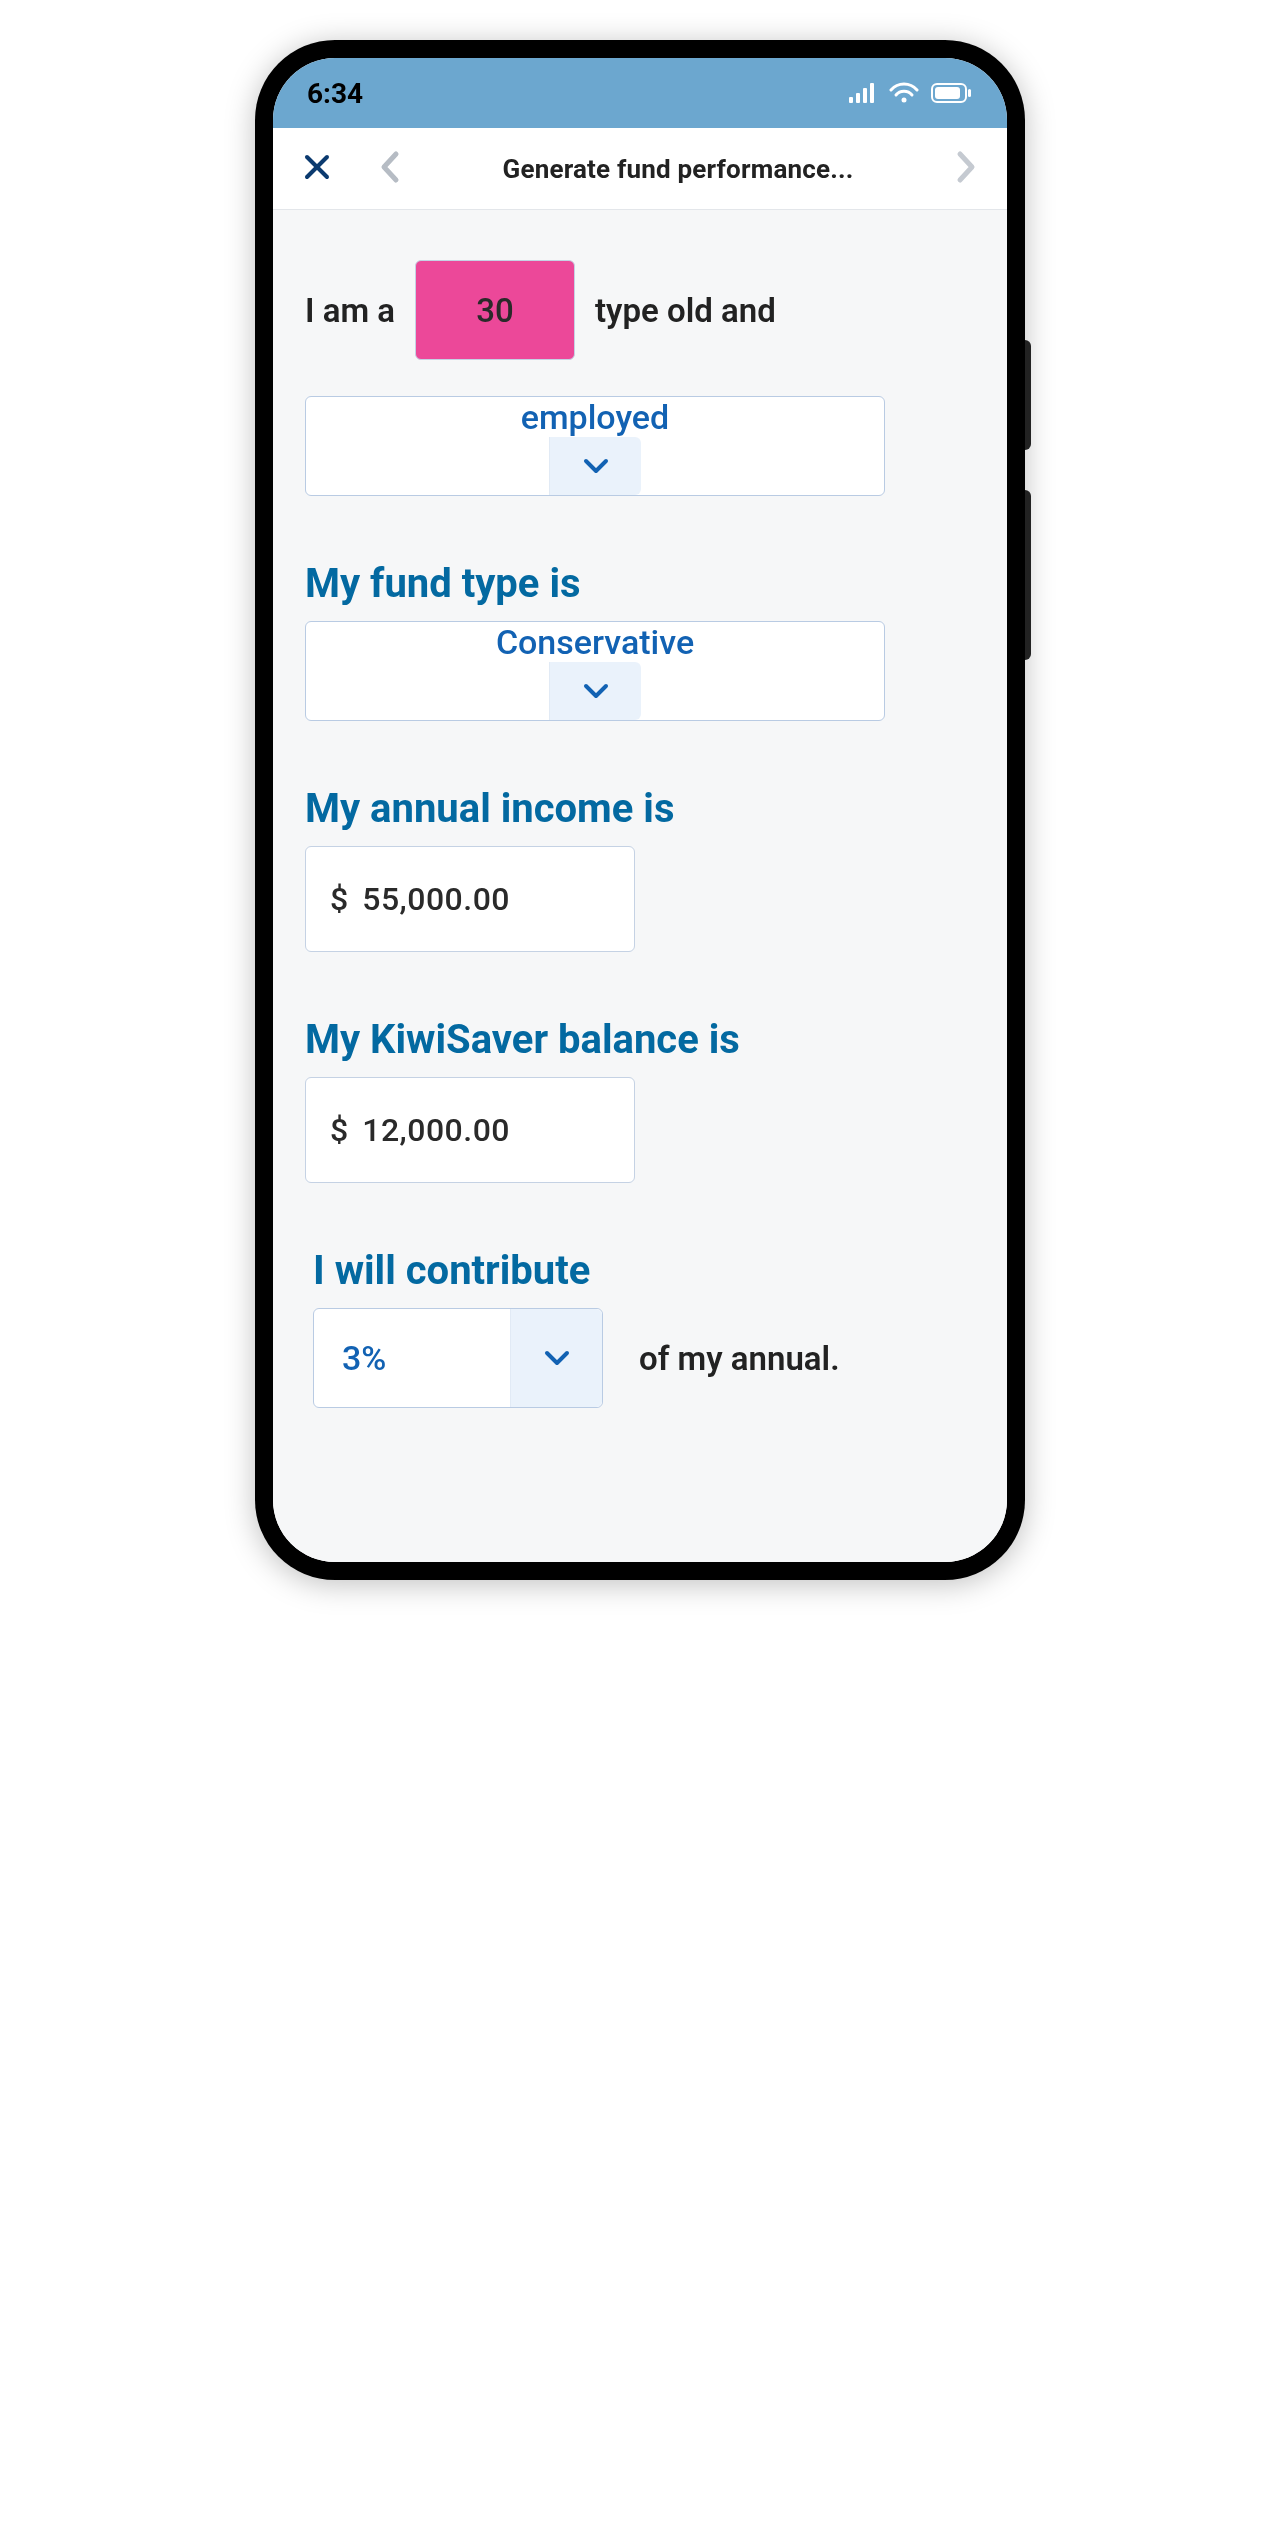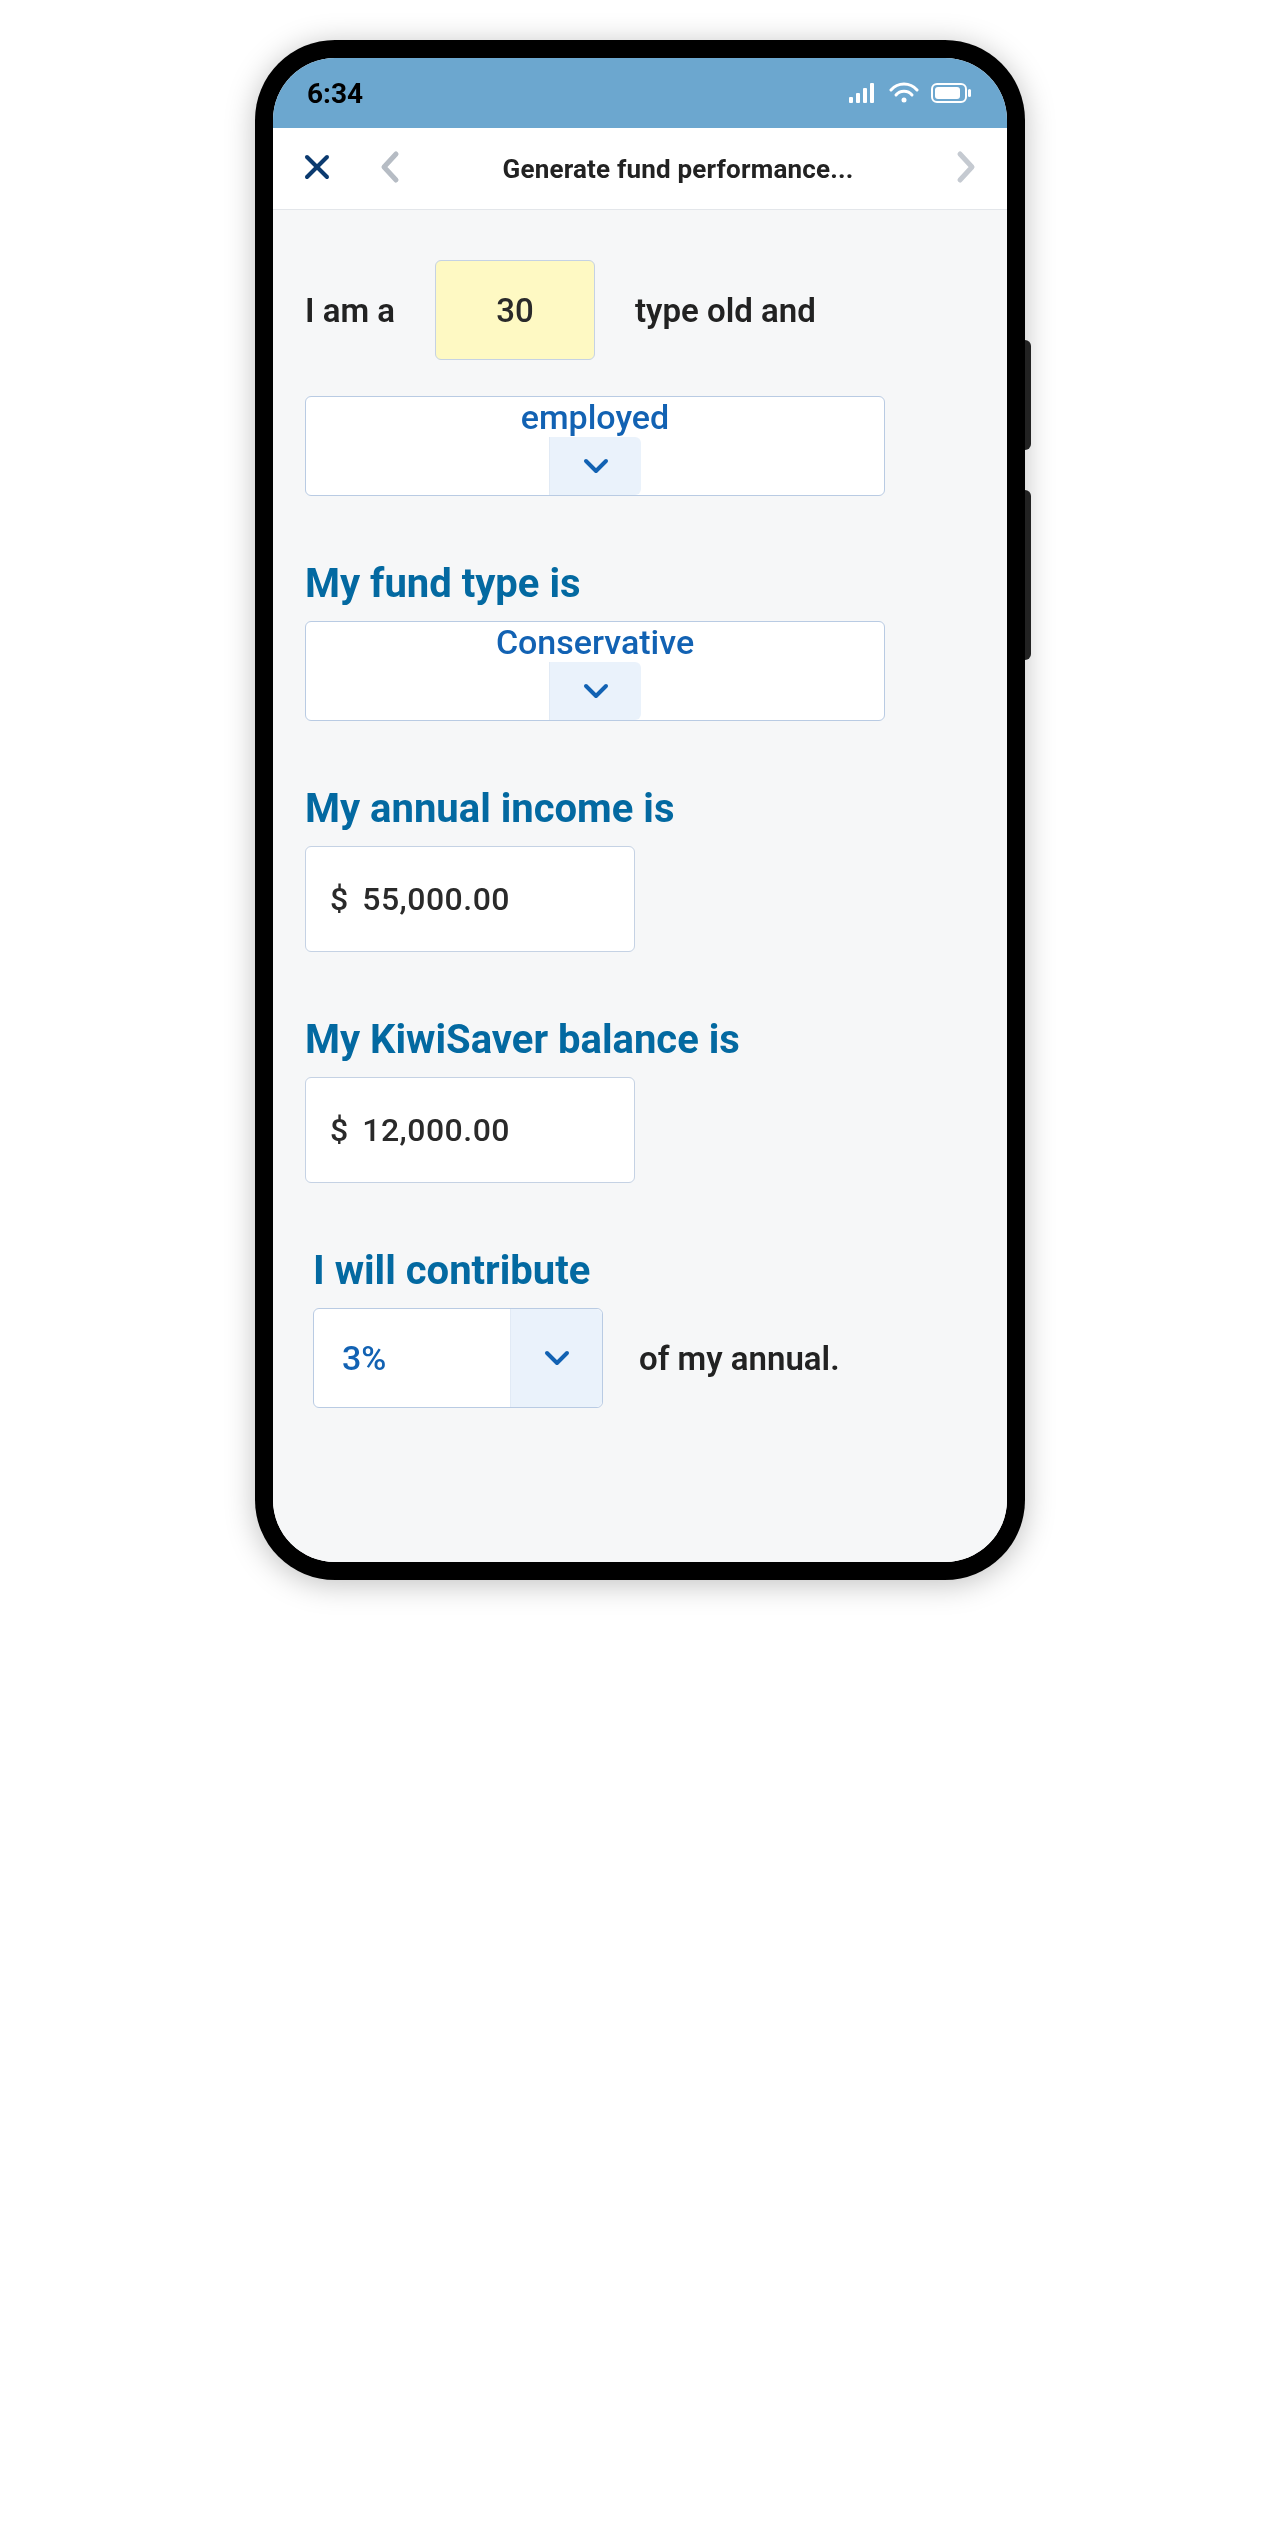--- a/index.html
+++ b/index.html
@@ -57,28 +57,28 @@
     flex:1 1 auto; text-align:center;
     font-size:26px; font-weight:700; color:#222;
     letter-spacing:.2px;
   }
   .content {
     flex:1 1 auto;
     background:#f6f7f8;
     padding:50px 32px 30px 32px;
     overflow:hidden;
   }
-  .row { display:flex; align-items:center; flex-wrap:wrap; gap:40px; margin-bottom:36px; }
+  .row { display:flex; align-items:center; flex-wrap:wrap; gap:20px; margin-bottom:36px; }
   .text { font-size:33px; font-weight:600; color:#222; }
   .label { font-size:40px; font-weight:700; color:#0369a1; margin-bottom:14px; display:block; }
   .input-num {
     width:160px; height:100px;
     border:1px solid #c5d2e4;
     border-radius:6px;
-    background:#fef9c3;
+    background:#ec4899;
     font-size:33px; font-weight:500; color:#2a2a2a;
     text-align:center;
   }
   .select {
     height:100px;
     border:1px solid #b9cbe3;
     border-radius:6px;
     background:#fff;
     display:flex; align-items:center;
   }

